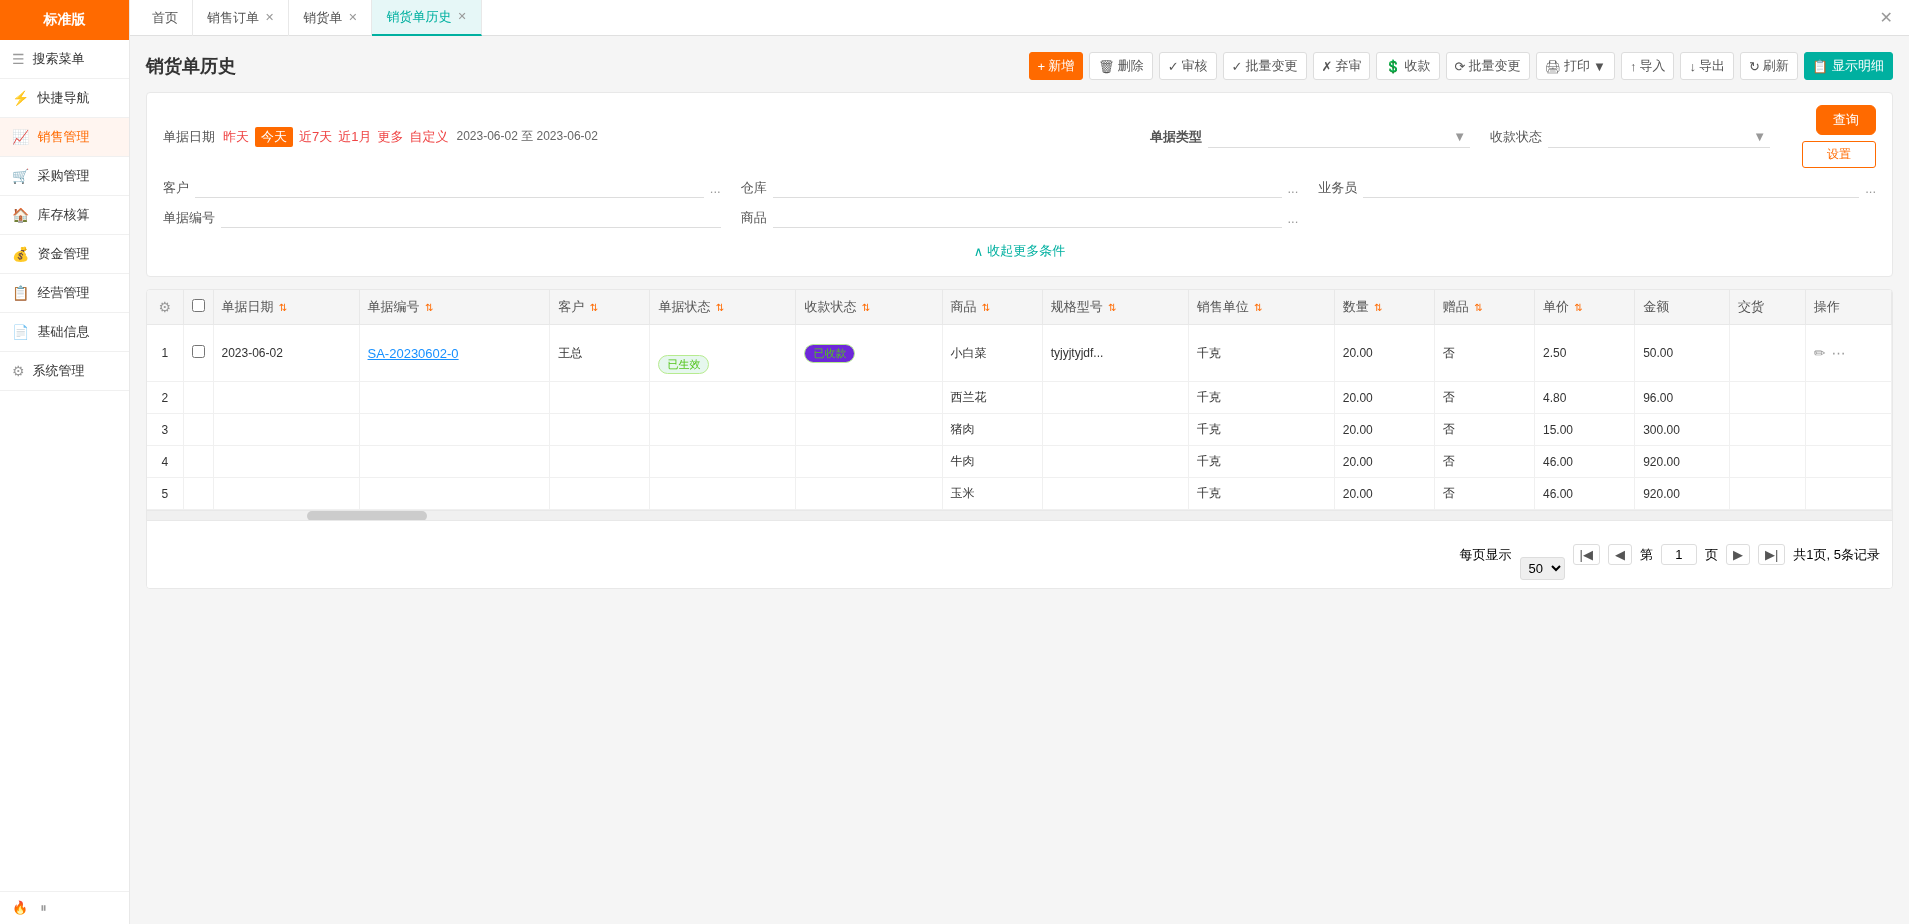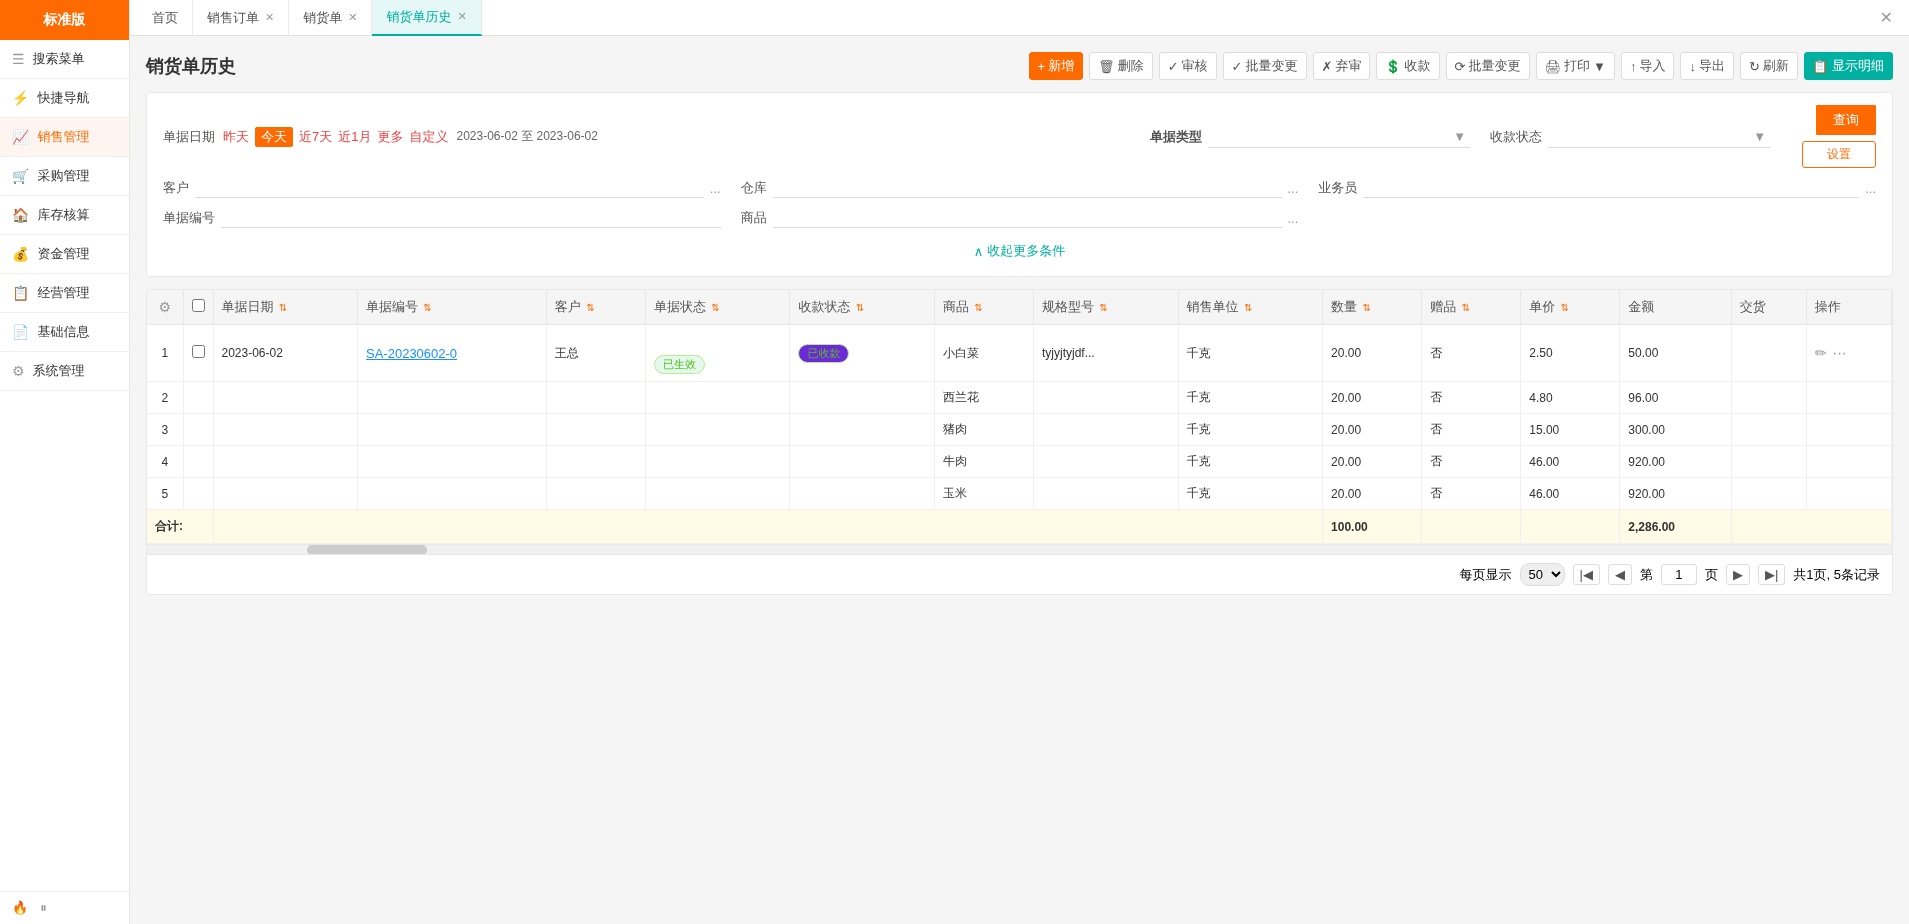--- a/index.html
+++ b/index.html
@@ -248,22 +248,23 @@
     .page-input {
       width: 36px;
       border: 1px solid #ddd;
       text-align: center;
       padding: 2px 4px;
       border-radius: 3px;
     }
     .per-page-select {
       border: 1px solid #ddd;
       padding: 2px 4px;
-      border-radius: 9px;
-      cursor: pointer;
+      border-radius: 3px;
+      cursor: pointer;
+      margin-top: 28px;
     }
 
     
     .scroll-bar {
       height: 10px;
       background: #f0f0f0;
       border-top: 1px solid #e8e8e8;
     }
     .scroll-thumb {
       height: 10px;
@@ -281,21 +282,21 @@
       border-radius: 3px;
       cursor: pointer;
       font-size: 12px;
     }
 
     .query-btn {
       background: #ff6a00;
       color: #fff;
       border: 1px solid #ff6a00;
       padding: 5px 16px;
-      border-radius: 1px;
+      border-radius: 6px;
       cursor: pointer;
       font-size: 13px;
     }
 
     .filter-actions {
       display: flex;
       flex-direction: column;
       gap: 6px;
       align-items: flex-end;
       padding-left: 12px;
@@ -673,29 +674,20 @@
             <td></td>
             <td>千克</td>
             <td>20.00</td>
             <td>否</td>
             <td>46.00</td>
             <td>920.00</td>
             <td></td>
             <td></td>
           </tr>
 
-          <tr class="summary-row">
-            <td colspan="2">合计:</td>
-            <td colspan="8"></td>
-            <td>100.00</td>
-            <td></td>
-            <td></td>
-            <td>2,286.00</td>
-            <td colspan="2"></td>
-          </tr>
         </tbody>
       </table>
 
       <div class="scroll-bar">
         <div class="scroll-thumb"></div>
       </div>
 
       <div class="pagination">
         <span>每页显示</span>
         <select class="per-page-select">

